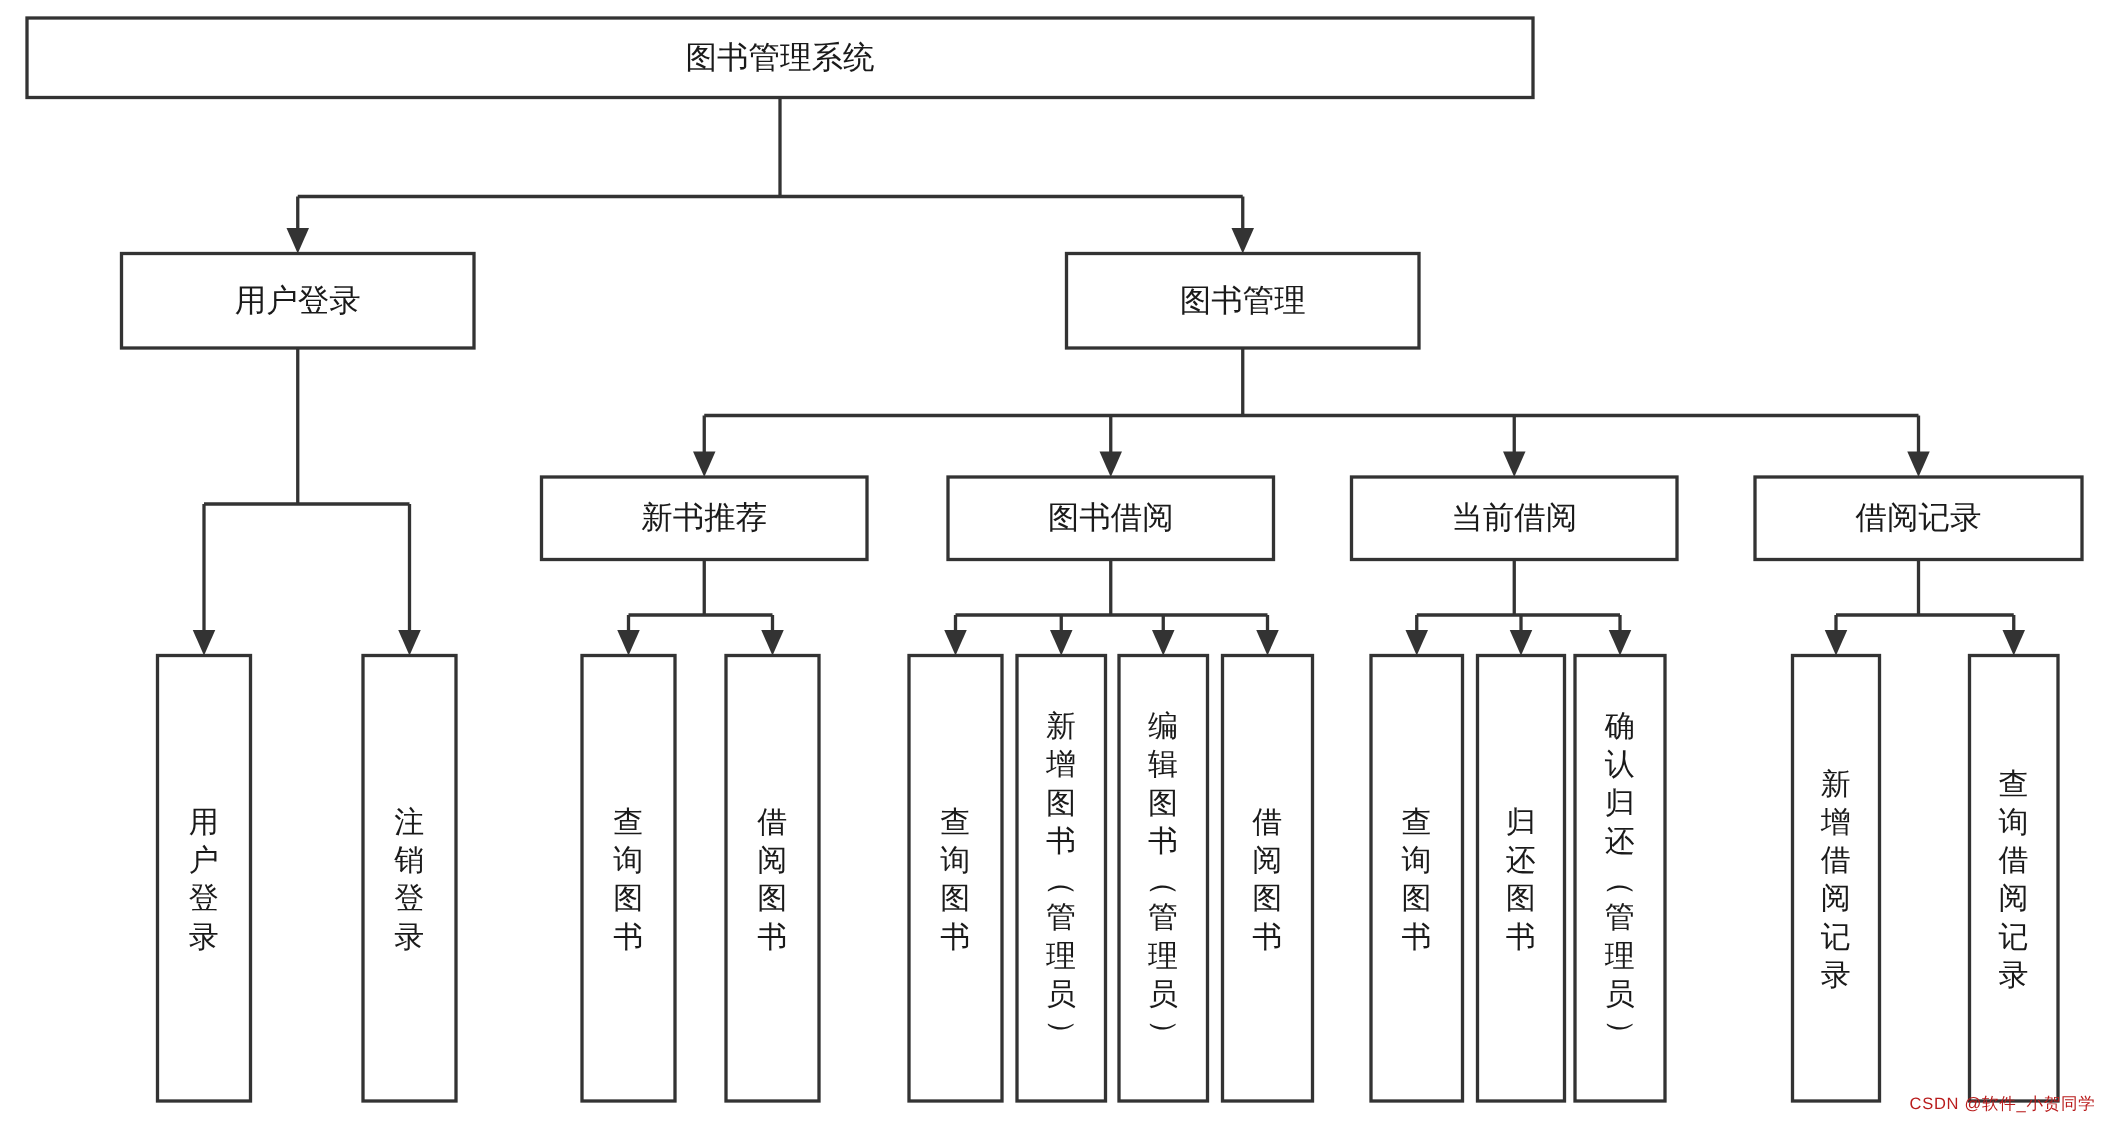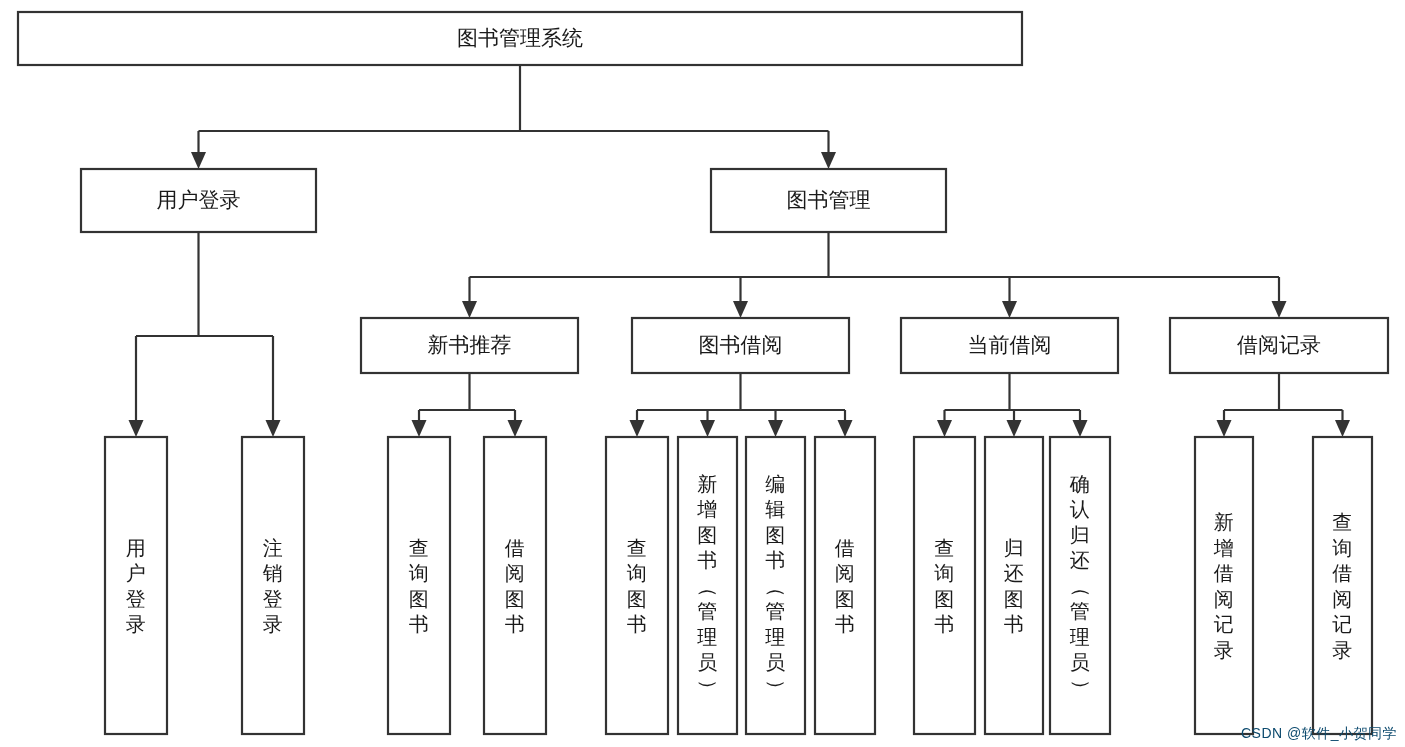--- a/index.html
+++ b/index.html
@@ -53,22 +53,22 @@
   }
   .node-label.vertical {
     font-size: 20px;
     letter-spacing: 0.5px;
   }
   .watermark {
     position: absolute;
     right: 8px;
     bottom: 4px;
     font-family: "Liberation Sans", "DejaVu Sans", sans-serif;
-    font-size: 14px;
-    color: #0c4a6e;
+    font-size: 11px;
+    color: #b91c1c;
     white-space: nowrap;
     letter-spacing: 0.5px;
   }
 </style>
 </head>
 <body>
 
 <div id="diagram-root">
 
   <svg class="flow" viewBox="0 0 1405 747" xmlns="http://www.w3.org/2000/svg">

